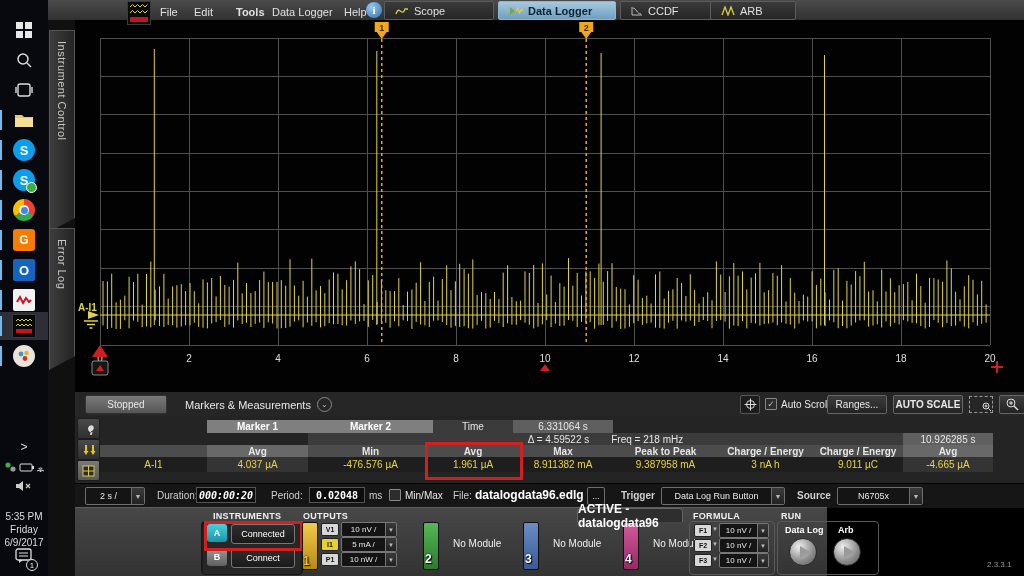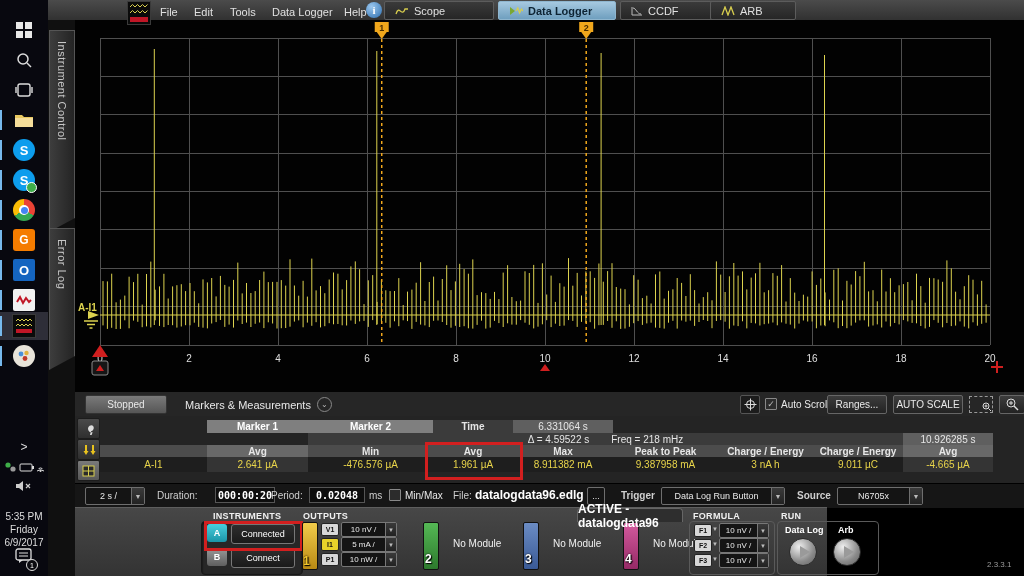--- a/index.html
+++ b/index.html
@@ -210,21 +210,21 @@
   <div id="menubar" class="abs">
     <div class="abs" style="left:79px;top:1px;width:22px;height:22px;background:#0a0a0a;border:1px solid #3a3a3a;z-index:5;">
       <svg width="22" height="22">
           <path d="M2,5 l2.5,-2.5 2.5,2.5 2.5,-2.5 2.5,2.5 2.5,-2.5 2.5,2.5 2.5,-2.5" stroke="#d8ce4e" stroke-width="1" fill="none"></path>
           <path d="M2,11 l2.5,-2.5 2.5,2.5 2.5,-2.5 2.5,2.5 2.5,-2.5 2.5,2.5 2.5,-2.5" stroke="#d8ce4e" stroke-width="1" fill="none"></path>
           <rect x="2" y="15" width="18" height="5" fill="#c01626"></rect>
         </svg>
     </div>
     <div class="menu-item" style="left:108px;">File</div>
     <div class="menu-item" style="left:142px;">Edit</div>
-    <div class="menu-item" style="left:178px;">Tools</div>
+    <div class="menu-item" style="left:184px;font-weight:bold;">Tools</div>
     <div class="menu-item" style="left:220px;">Data Logger</div>
     <div class="menu-item" style="left:292px;">Help</div>
     <div class="abs" style="left:318px;top:2px;width:16px;height:16px;border-radius:50%;background:radial-gradient(circle at 35% 30%,#9cc8ef,#2d6fb0);color:#fff;font-size:11px;font-weight:bold;display:flex;align-items:center;justify-content:center;font-family:'Liberation Serif',serif;">i</div>
 
     <div class="tab" style="left:336px;width:88px;">
       <svg width="14" height="10">
           <path d="M1,8 C4,-2 7,12 10,3 L13,3" stroke="#d8ce4e" stroke-width="1.3" fill="none"></path>
         </svg>
       <span>Scope</span>
     </div>
@@ -346,21 +346,21 @@
           <circle cx="6.5" cy="6.5" r="4" stroke="#ddd" fill="none"></circle>
           <line x1="6.5" y1="0.5" x2="6.5" y2="12.5" stroke="#ddd"></line>
           <line x1="0.5" y1="6.5" x2="12.5" y2="6.5" stroke="#ddd"></line>
         </svg>
     </div>
     <div class="abs" style="left:690px;top:6px;display:flex;align-items:center;gap:4px;">
       <span class="chk">✓</span>
       <span style="color:#e8e8e8;font-size:10px;">Auto Scroll</span>
     </div>
     <div class="tool-btn" style="left:752px;width:58px;">Ranges...</div>
-    <div class="tool-btn" style="left:818px;width:68px;font-weight:normal;">AUTO SCALE</div>
+    <div class="tool-btn" style="left:818px;width:68px;font-weight:bold;">AUTO SCALE</div>
     <div class="abs" style="left:894px;top:4px;width:22px;height:15px;border:1px dashed #999;display:flex;align-items:flex-end;justify-content:flex-end;">
       <svg width="10" height="10">
           <circle cx="4" cy="4" r="3" stroke="#ddd" fill="none"></circle>
           <line x1="6.5" y1="6.5" x2="9" y2="9" stroke="#ddd"></line>
           <line x1="2.5" y1="4" x2="5.5" y2="4" stroke="#ddd"></line>
           <line x1="4" y1="2.5" x2="4" y2="5.5" stroke="#ddd"></line>
         </svg>
     </div>
     <div class="tool-btn" style="left:924px;width:24px;">
       <svg width="13" height="13">
@@ -392,58 +392,58 @@
           <line x1="1" y1="6" x2="12" y2="6" stroke="#d8ce4e"></line>
         </svg>
     </div>
 
     <div id="meas-table">
 
       <div></div>
       <div class="c-hdr">Marker 1</div>
       <div class="c-hdr">Marker 2</div>
 
-      <div class="c-r2" style="font-weight:bold;">Time</div>
+      <div class="c-r2" style="font-weight:normal;">Time</div>
       <div class="c-r2h">6.331064 s</div>
       <div class="c-r2" style="grid-column:3/9;gap:22px;">
         <span>Δ = 4.59522 s</span>
         <span>Freq = 218 mHz</span>
       </div>
       <div class="c-r2h">10.926285 s</div>
 
       <div class="c-r3"></div>
       <div class="c-r3h" style="font-weight:bold;">Avg</div>
       <div class="c-r3" style="font-weight:bold;">Min</div>
       <div class="c-r3" style="font-weight:bold;">Avg</div>
       <div class="c-r3" style="font-weight:bold;">Max</div>
       <div class="c-r3" style="font-weight:bold;">Peak to Peak</div>
       <div class="c-r3" style="font-weight:bold;">Charge / Energy</div>
       <div class="c-r3" style="font-weight:bold;">Charge / Energy</div>
       <div class="c-r3h" style="font-weight:bold;">Avg</div>
 
       <div class="c-val">A-I1</div>
-      <div class="c-valh">2.641 µA</div>
+      <div class="c-valh">4.037 µA</div>
       <div class="c-val">-476.576 µA</div>
       <div class="c-val">1.961 µA</div>
       <div class="c-val">8.911382 mA</div>
       <div class="c-val">9.387958 mA</div>
       <div class="c-val">3 nA h</div>
       <div class="c-val">9.011 µC</div>
       <div class="c-valh">-4.665 µA</div>
     </div>
     <div class="redbox" style="left:350px;top:26px;width:92px;height:32px;"></div>
   </div>
 
   <div id="settings-row" class="abs">
     <div class="dd" style="left:10px;width:58px;">
       <span class="cap">2 s /</span>
       <span class="arr">▼</span>
     </div>
     <div class="slabel" style="left:82px;">Duration:</div>
-    <div class="sval" style="left:140px;width:58px;">000:00:20</div>
+    <div class="sval" style="left:121px;width:58px;font-style:italic;">000:00:20</div>
     <div class="slabel" style="left:196px;">Period:</div>
     <div class="sval" style="left:234px;width:54px;">0.02048</div>
     <div class="slabel" style="left:294px;">ms</div>
     <div class="abs" style="left:314px;top:5px;display:flex;align-items:center;gap:4px;">
       <span class="chk"></span>
       <span style="color:#e8e8e8;font-size:10px;">Min/Max</span>
     </div>
     <div class="slabel" style="left:378px;">File:</div>
     <div class="abs" style="left:400px;top:4px;color:#fff;font-size:12px;font-weight:bold;">datalogdata96.edlg</div>
     <div class="dd" style="left:512px;width:16px;">

